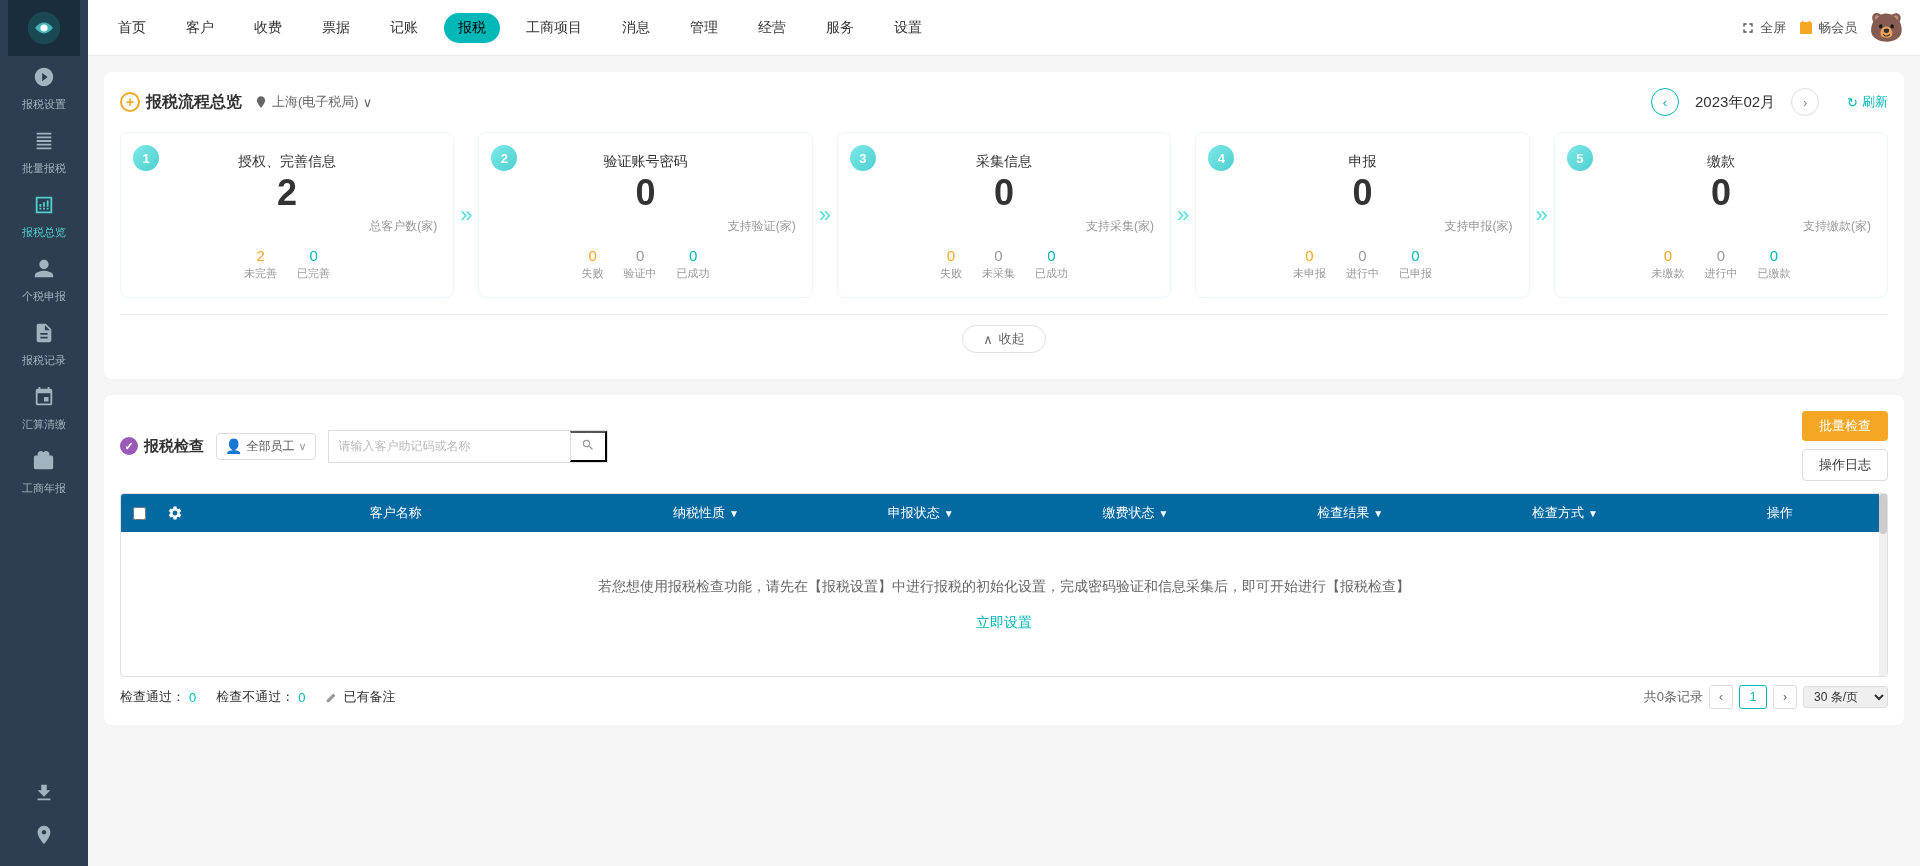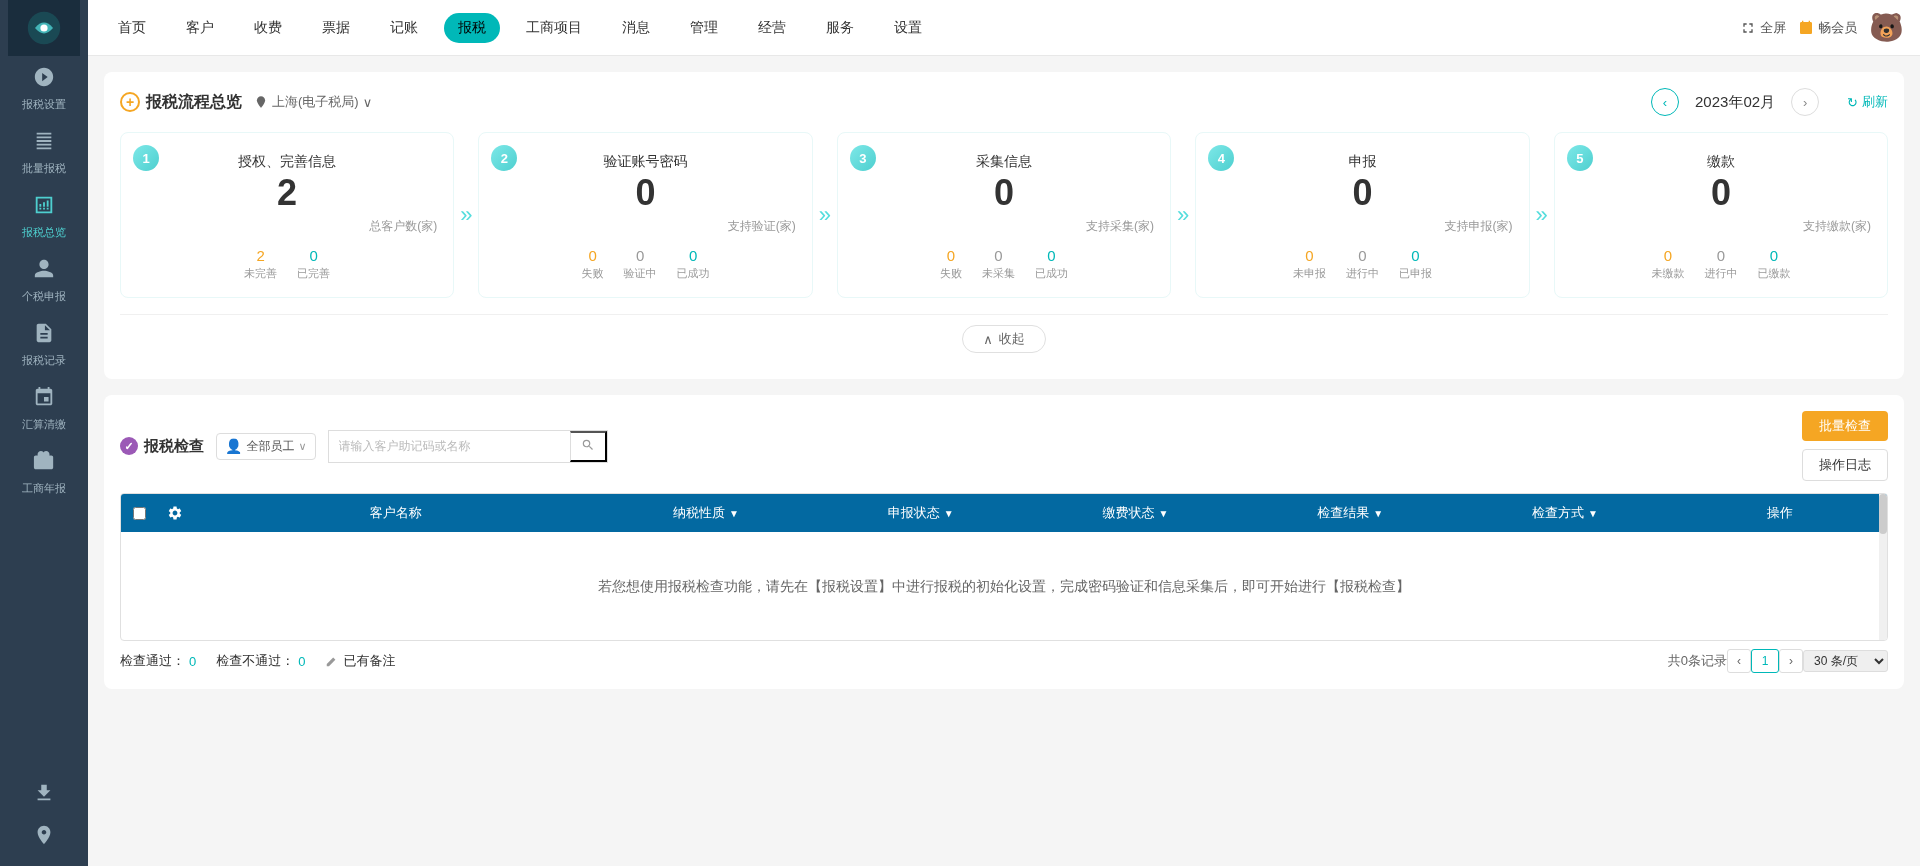--- a/index.html
+++ b/index.html
@@ -358,21 +358,21 @@
       align-items: center;
       padding: 8px 0 0;
       font-size: 13px;
       color: #333;
       gap: 20px;
     }
     .footer-stat { display: flex; align-items: center; gap: 4px; }
     .footer-stat .link { color: #00b8b8; cursor: pointer; }
     .pagination {
       margin-left: auto;
-      display: flex; align-items: center; 
+      display: flex; align-items: center; gap: 6px;
     }
     .pagination .total { color: #666; }
     .pg-btn {
       width: 24px; height: 24px;
       border: 1px solid #ddd; border-radius: 3px;
       display: flex; align-items: center; justify-content: center;
       cursor: pointer; color: #666; font-size: 12px;
     }
     .pg-num {
       width: 28px; height: 24px;
@@ -744,20 +744,23 @@
               <span>检查方式</span>
               <span style="font-size:10px;">▼</span>
             </div>
             <div class="th-cell sm">
               <span>操作</span>
             </div>
           </div>
 
           <div class="empty-message">
             <div>若您想使用报税检查功能，请先在【报税设置】中进行报税的初始化设置，完成密码验证和信息采集后，即可开始进行【报税检查】</div>
+            <div style="margin-top:8px;">
+              <a class="link-btn">立即设置</a>
+            </div>
           </div>
         </div>
         <div class="scroll-track">
           <div class="scroll-thumb"></div>
         </div>
       </div>
 
       <div class="table-footer">
         <div class="footer-stat">
           <span>检查通过：</span>

